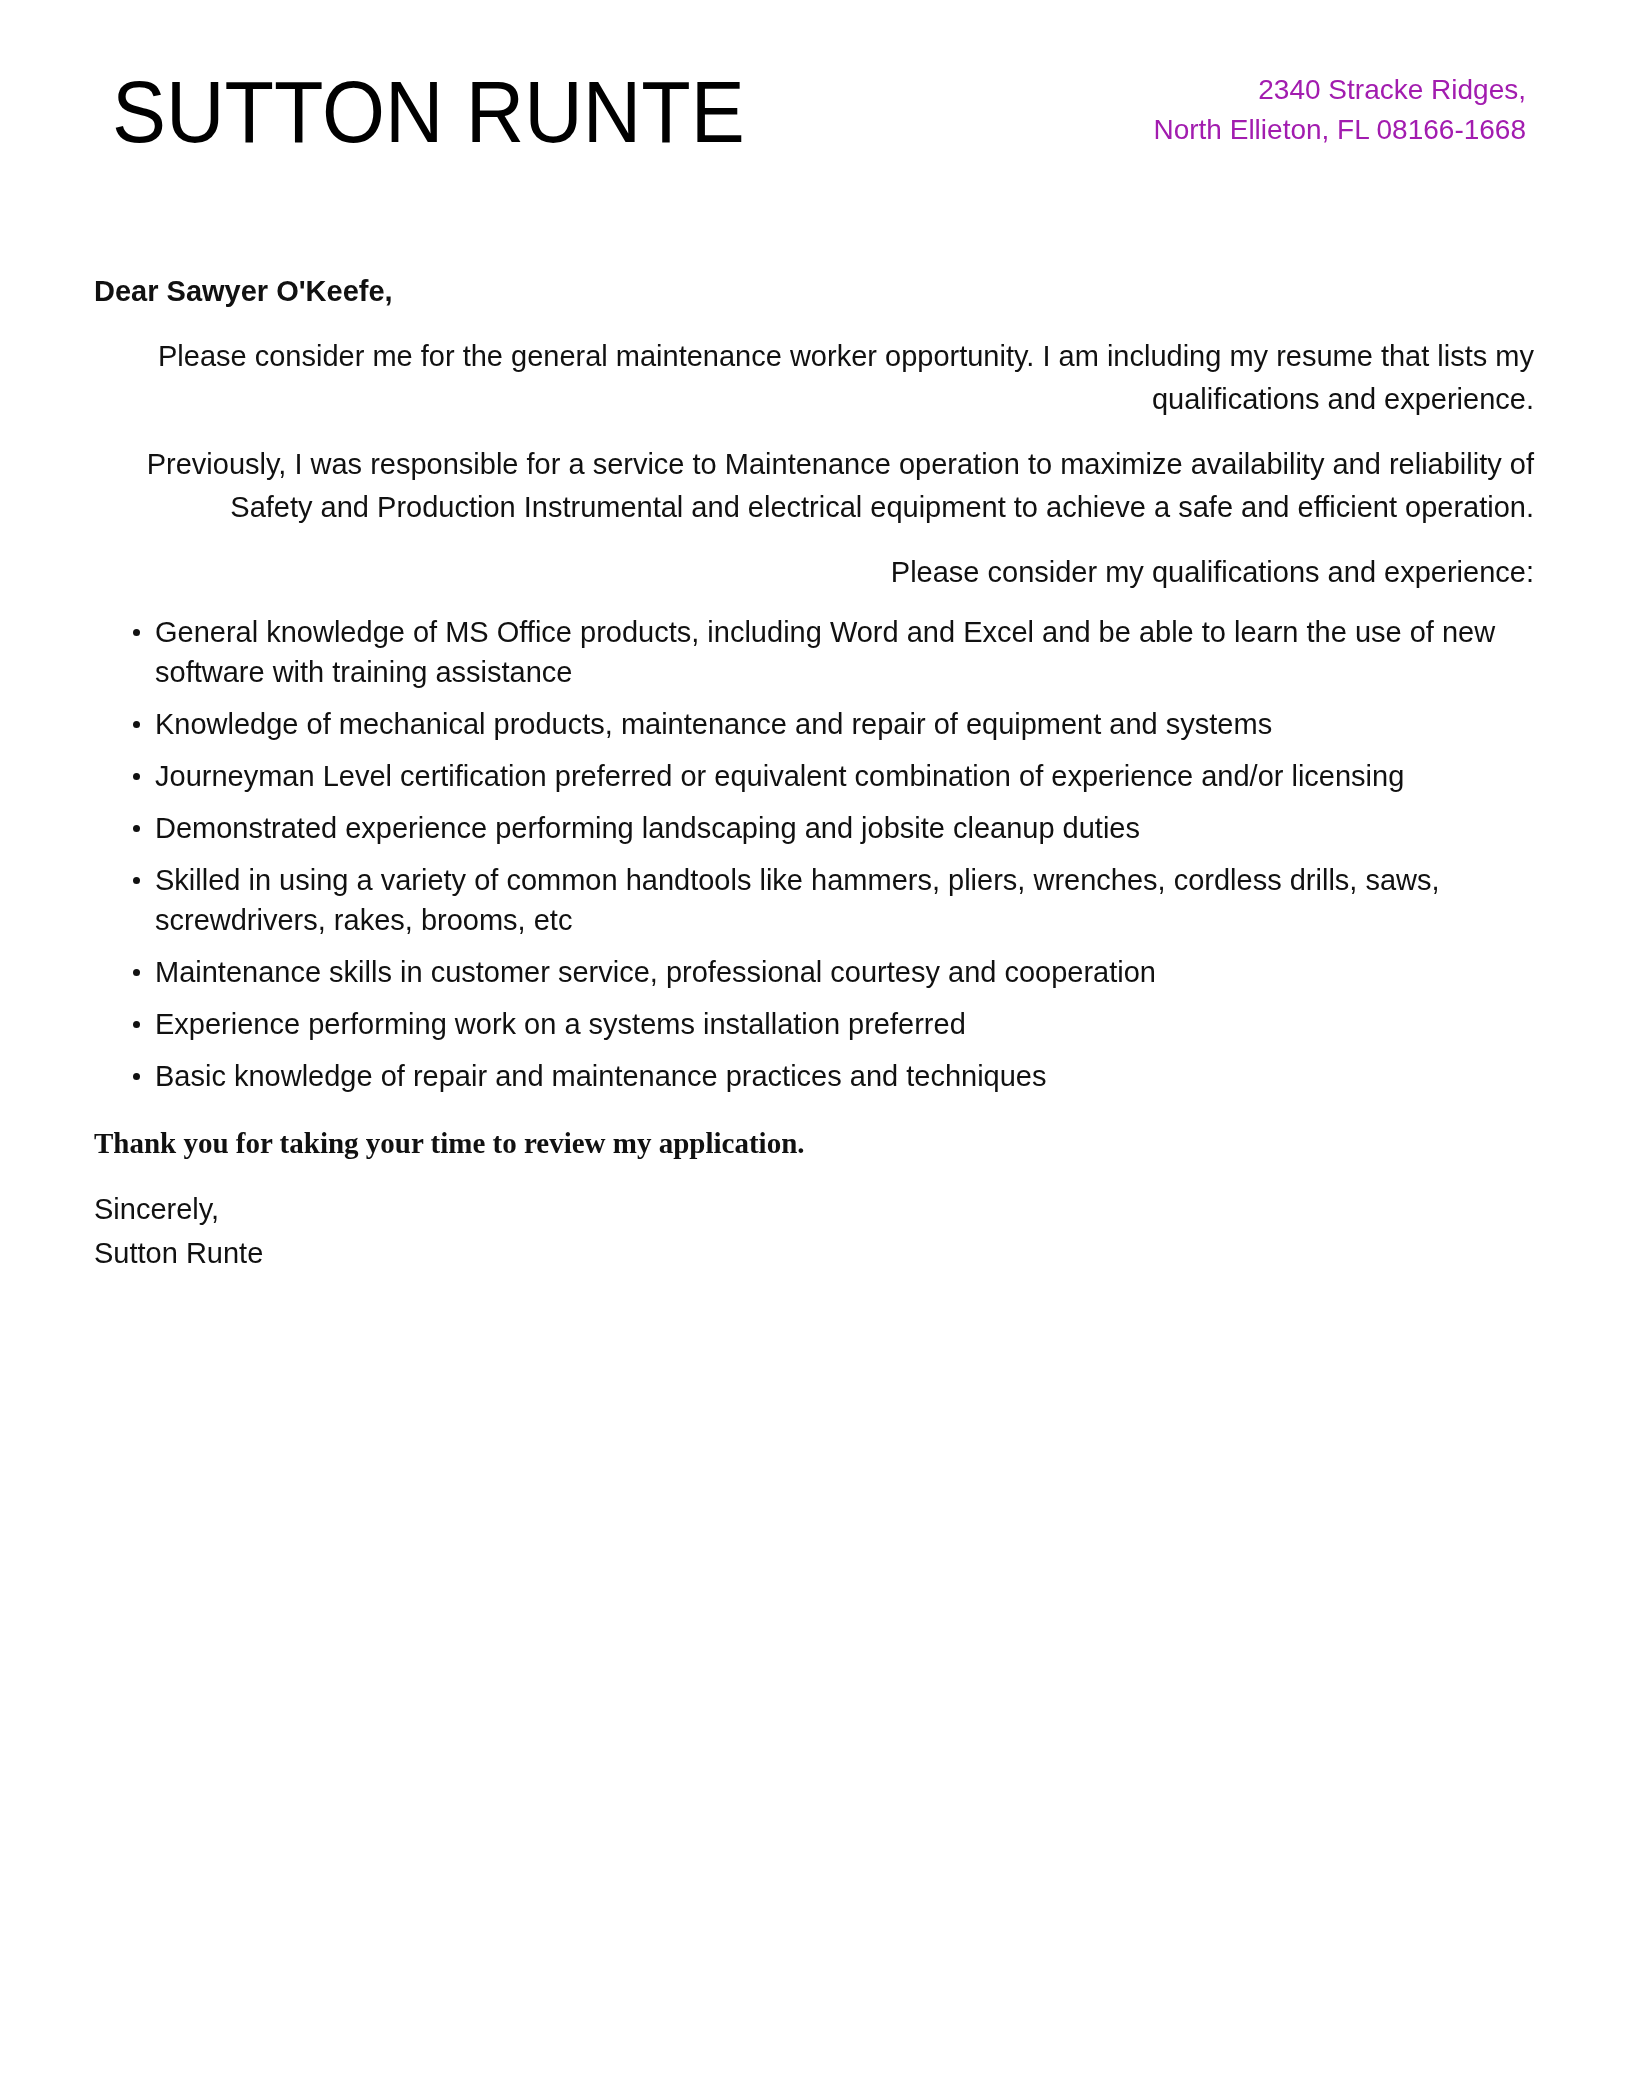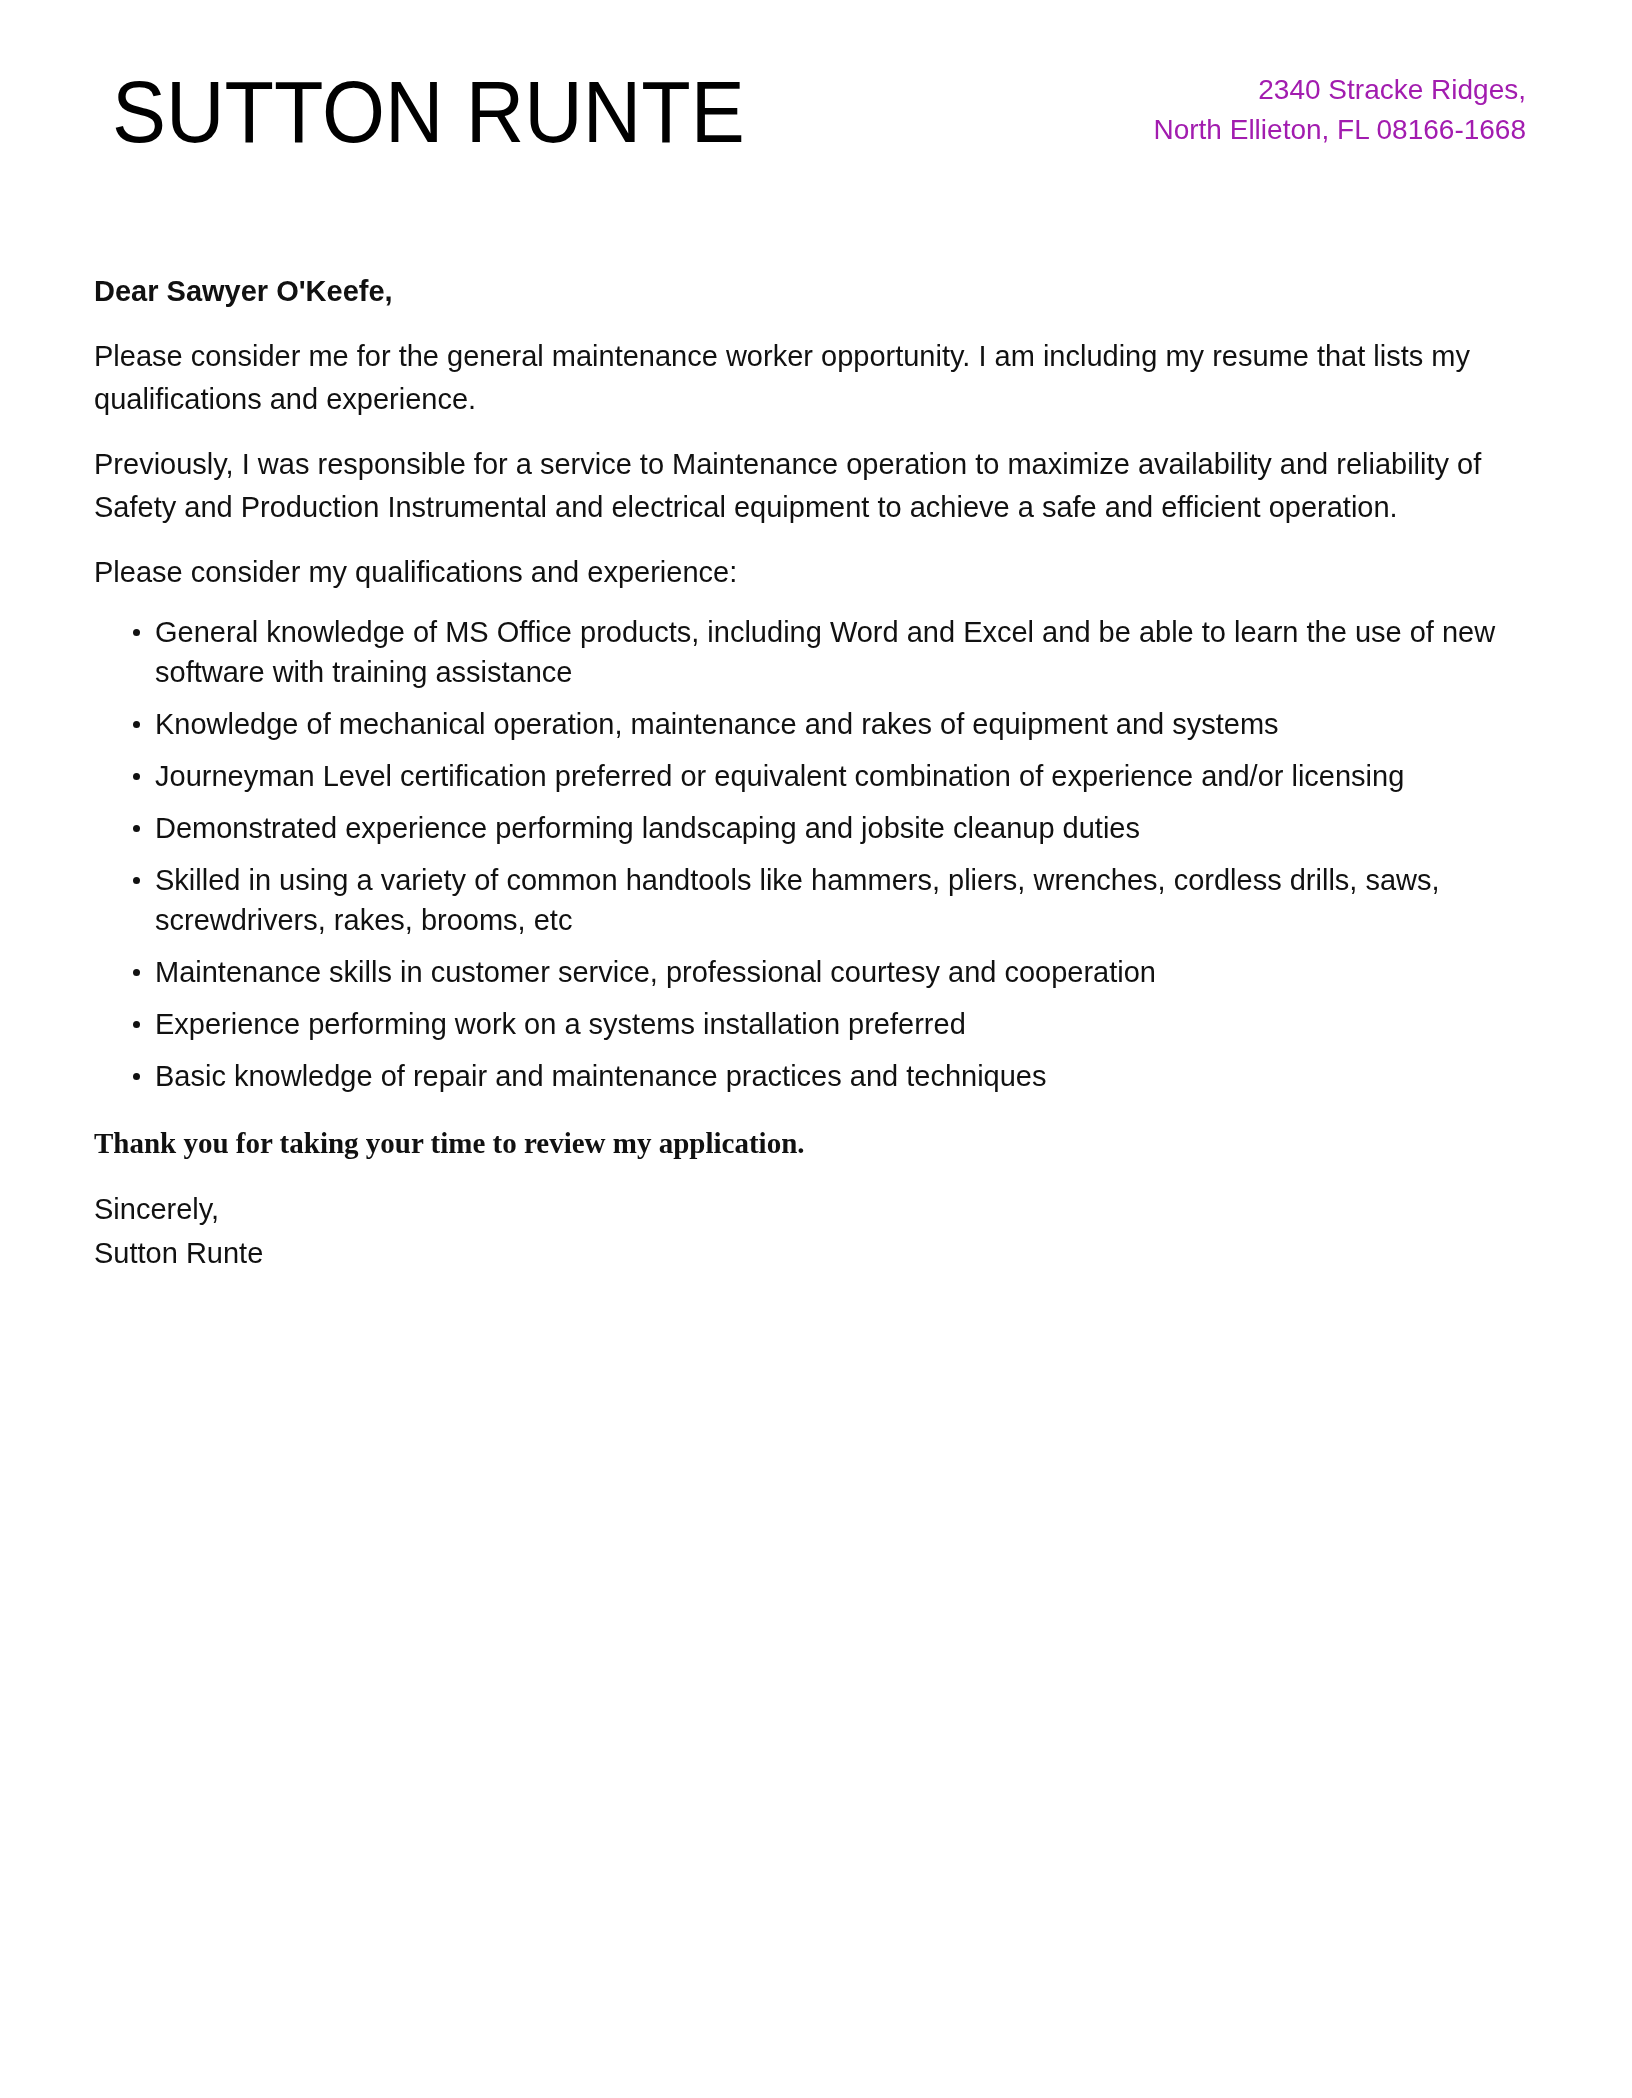--- a/index.html
+++ b/index.html
@@ -18,21 +18,21 @@
   .address {
     position: absolute; right: 106px; top: 70px;
     text-align: right; font-size: 28px; line-height: 40px; color: #a21caf;
   }
   .address div { white-space: nowrap; }
   .content {
     position: absolute; left: 94px; top: 270px; width: 1440px;
     font-size: 29px; line-height: 43px;
   }
   .salutation { font-weight: 700; margin: 0 0 22px 0; }
-  .para { margin: 0 0 22px 0; }
+  .para { margin: 0 0 22px 0; text-align: right; }
   ul.quals {
     list-style: none; margin: 0 0 26px 0; padding: 0 0 0 49px;
   }
   ul.quals li {
     position: relative; line-height: 40px; margin: 12px;
   }
   ul.quals li::before {
     content: ""; position: absolute; left: -22px; top: 17px;
     width: 7px; height: 7px; border-radius: 50%; background: #111;
   }
@@ -49,21 +49,21 @@
   <div>North Ellieton, FL 08166-1668</div>
 </div>
 
 <div class="content">
   <p class="salutation">Dear Sawyer O'Keefe,</p>
   <p class="para">Please consider me for the general maintenance worker opportunity. I am including my resume that lists my qualifications and experience.</p>
   <p class="para">Previously, I was responsible for a service to Maintenance operation to maximize availability and reliability of Safety and Production Instrumental and electrical equipment to achieve a safe and efficient operation.</p>
   <p class="para" style="margin-bottom:18px">Please consider my qualifications and experience:</p>
   <ul class="quals">
     <li>General knowledge of MS Office products, including Word and Excel and be able to learn the use of new software with training assistance</li>
-    <li>Knowledge of mechanical operation, maintenance and rakes of equipment and systems</li>
+    <li>Knowledge of mechanical products, maintenance and repair of equipment and systems</li>
     <li>Journeyman Level certification preferred or equivalent combination of experience and/or licensing</li>
     <li>Demonstrated experience performing landscaping and jobsite cleanup duties</li>
     <li>Skilled in using a variety of common handtools like hammers, pliers, wrenches, cordless drills, saws, screwdrivers, rakes, brooms, etc</li>
     <li>Maintenance skills in customer service, professional courtesy and cooperation</li>
     <li>Experience performing work on a systems installation preferred</li>
     <li>Basic knowledge of repair and maintenance practices and techniques</li>
   </ul>
   <p class="closing">Thank you for taking your time to review my application.</p>
   <p class="signoff">Sincerely,</p>
   <p class="signoff">Sutton Runte</p>

